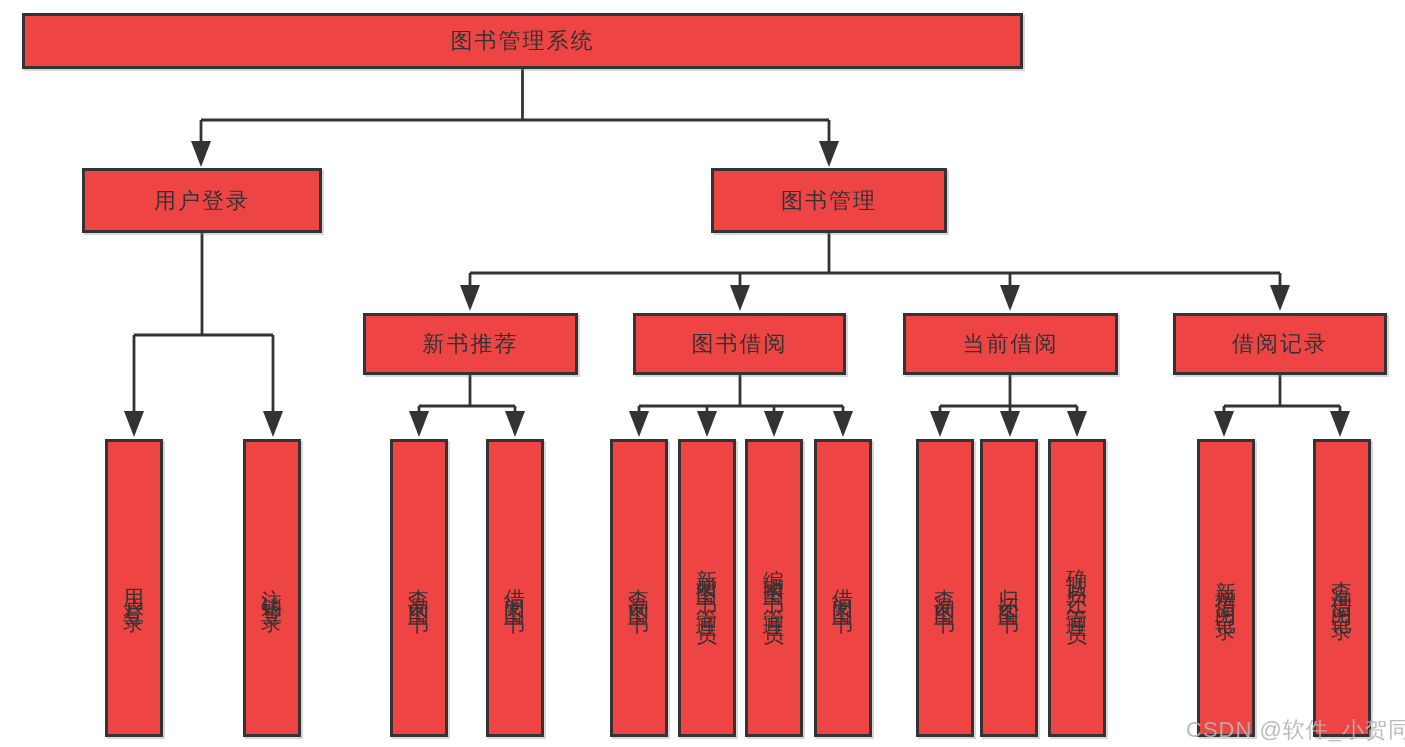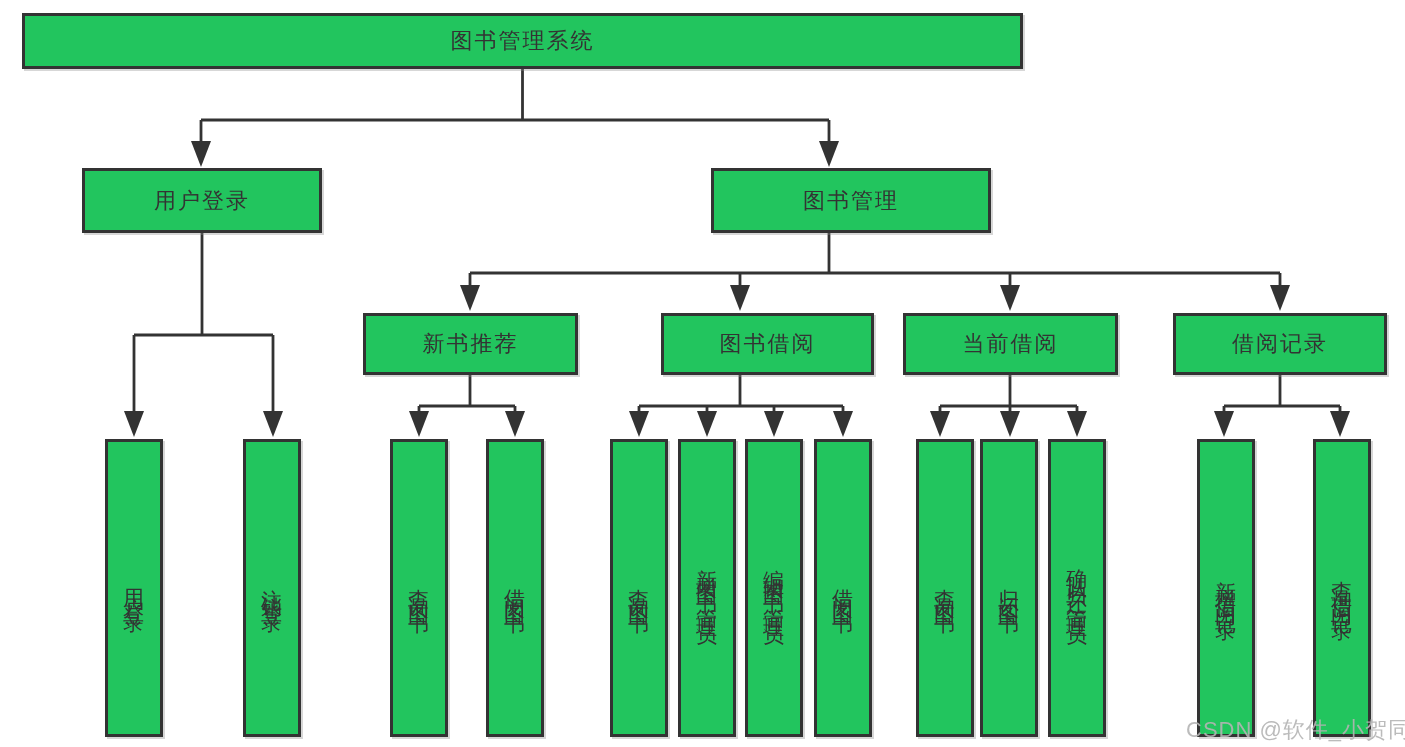--- a/index.html
+++ b/index.html
@@ -19,21 +19,21 @@
     position: absolute;
     left: 0;
     top: 0;
     width: 1405px;
     height: 747px;
     pointer-events: none;
   }
   .node {
     position: absolute;
     box-sizing: border-box;
-    background: #22c55e;
+    background: #ef4444;
     border: 3px solid #333333;
     box-shadow: 2px 2px 0 rgba(140,140,140,0.35);
     display: flex;
     align-items: center;
     justify-content: center;
     color: #333333;
   }
   .node .h-label {
     font-size: 22px;
     letter-spacing: 2px;
@@ -133,28 +133,28 @@
     </g>
   </svg>
 
   <div class="node" style="left:22px; top:13px; width:1001px; height:56px;">
     <span class="h-label">图书管理系统</span>
   </div>
 
   <div class="node" style="left:82px; top:168px; width:240px; height:65px;">
     <span class="h-label">用户登录</span>
   </div>
-  <div class="node" style="left:711px; top:168px; width:280px; height:65px;">
+  <div class="node" style="left:711px; top:168px; width:236px; height:65px;">
     <span class="h-label">图书管理</span>
   </div>
 
   <div class="node" style="left:363px; top:313px; width:215px; height:62px;">
     <span class="h-label">新书推荐</span>
   </div>
-  <div class="node" style="left:633px; top:313px; width:213px; height:62px;margin-left:28px;">
+  <div class="node" style="left:633px; top:313px; width:213px; height:62px;">
     <span class="h-label">图书借阅</span>
   </div>
   <div class="node" style="left:903px; top:313px; width:215px; height:62px;font-family:Liberation Mono, monospace;">
     <span class="h-label">当前借阅</span>
   </div>
   <div class="node" style="left:1173px; top:313px; width:214px; height:62px;">
     <span class="h-label">借阅记录</span>
   </div>
 
   <div class="node vert" style="left:105px; top:439px; width:58px; height:298px;">

